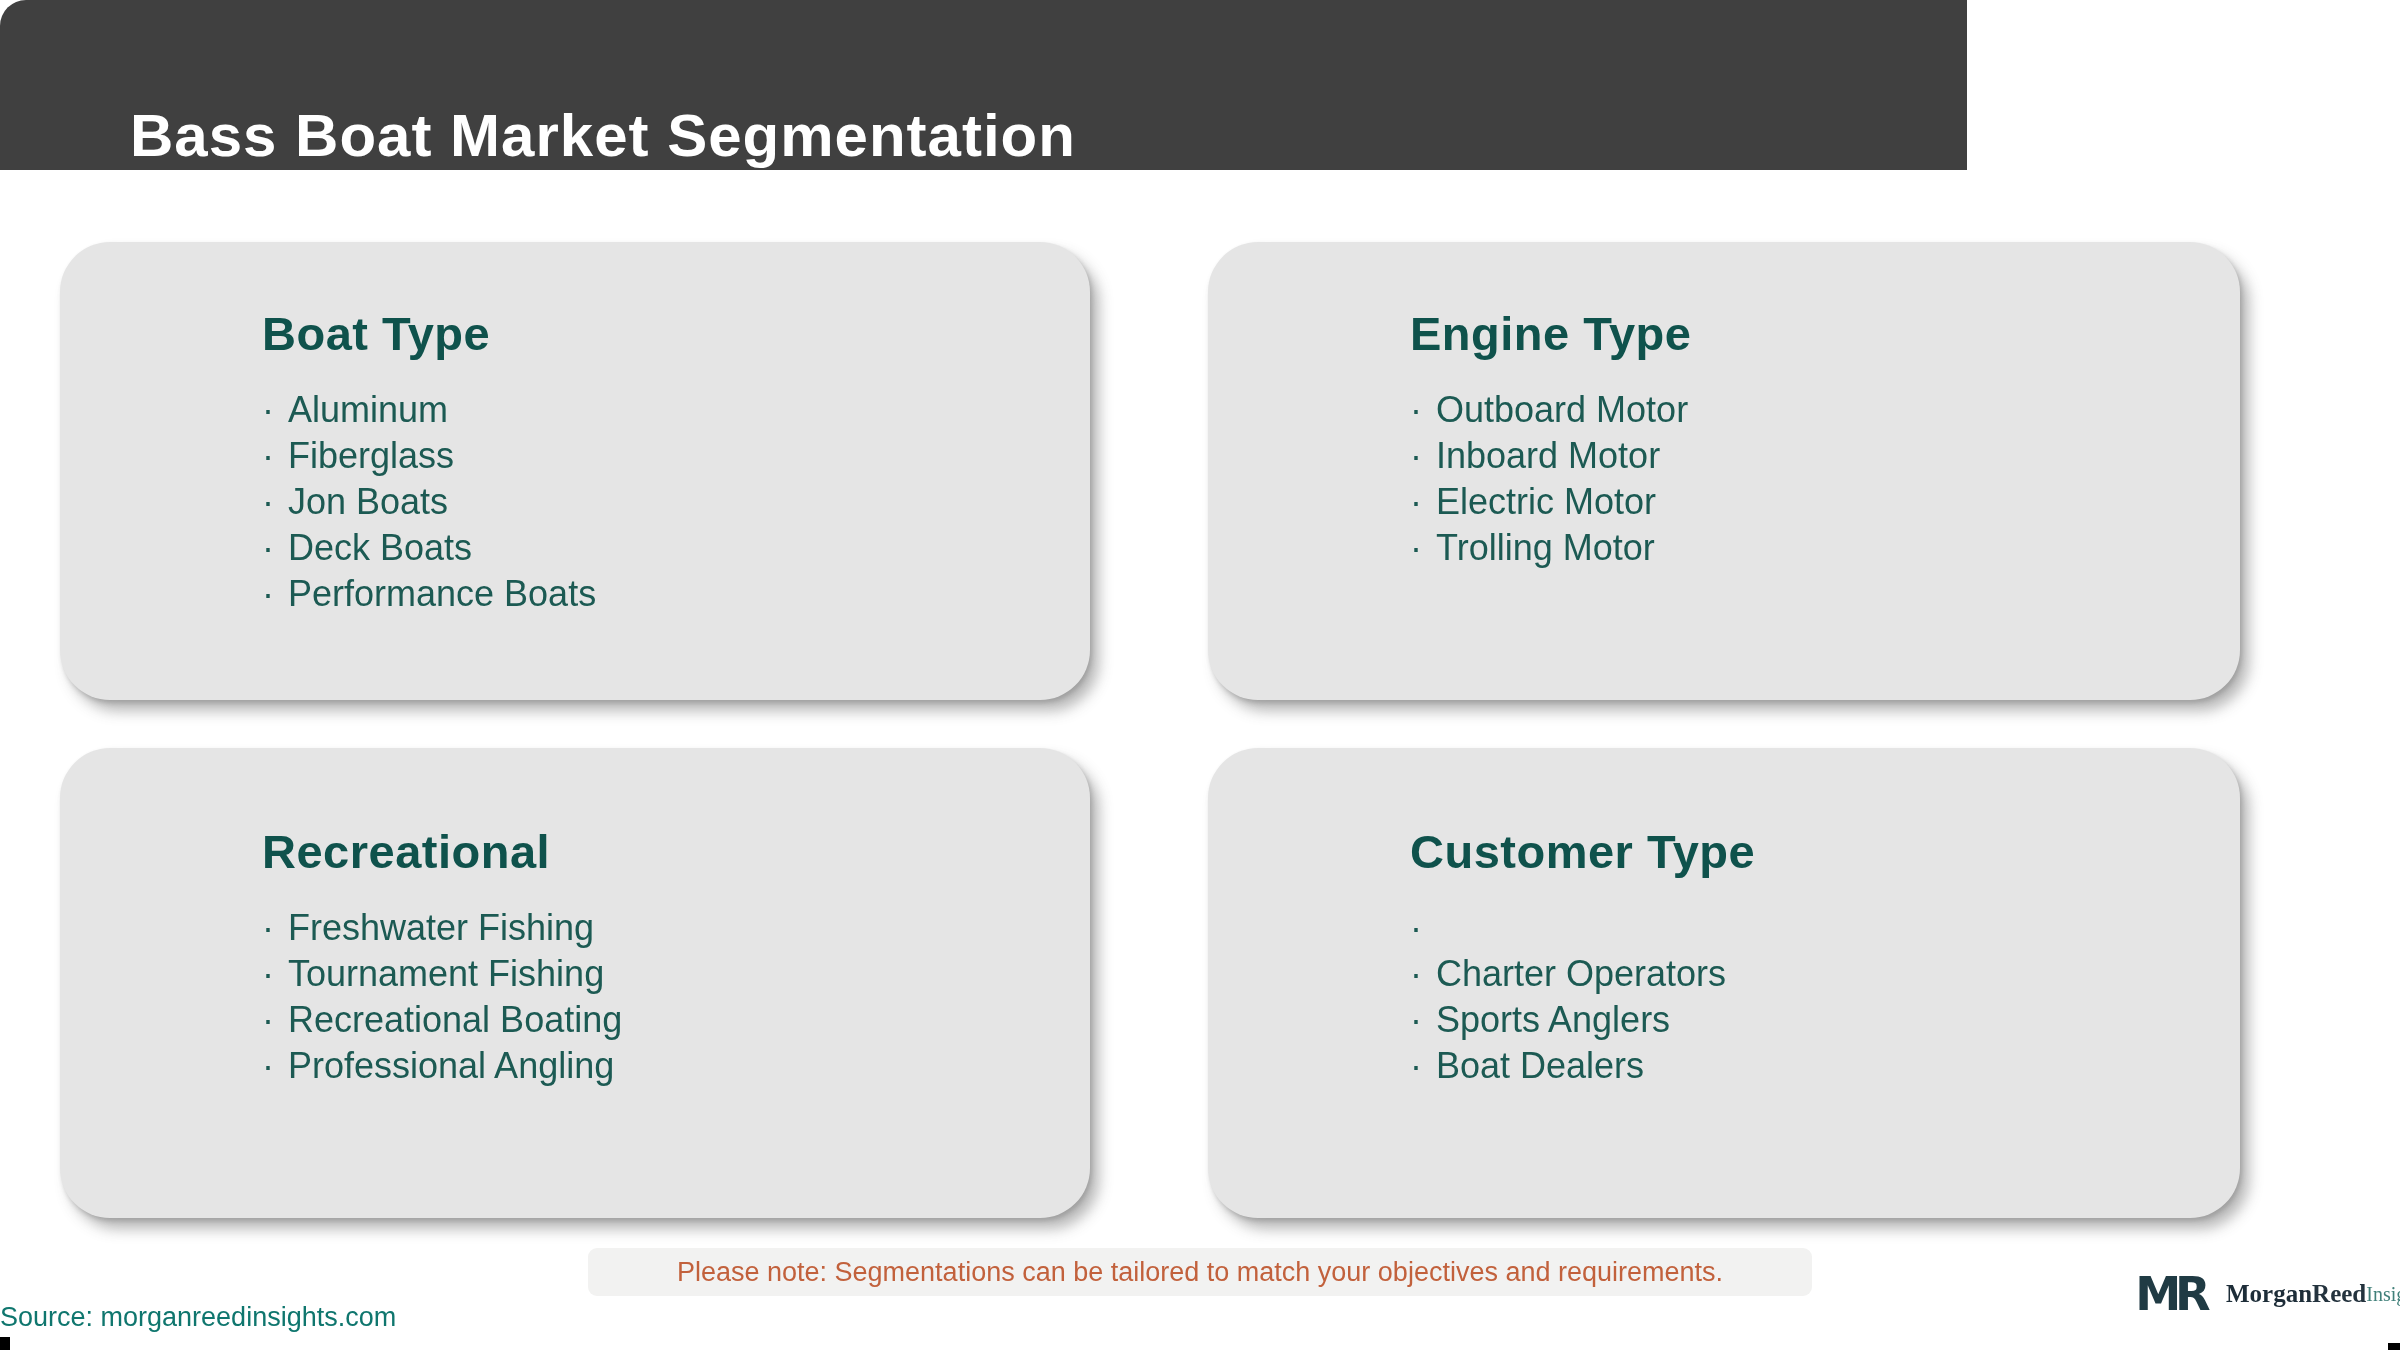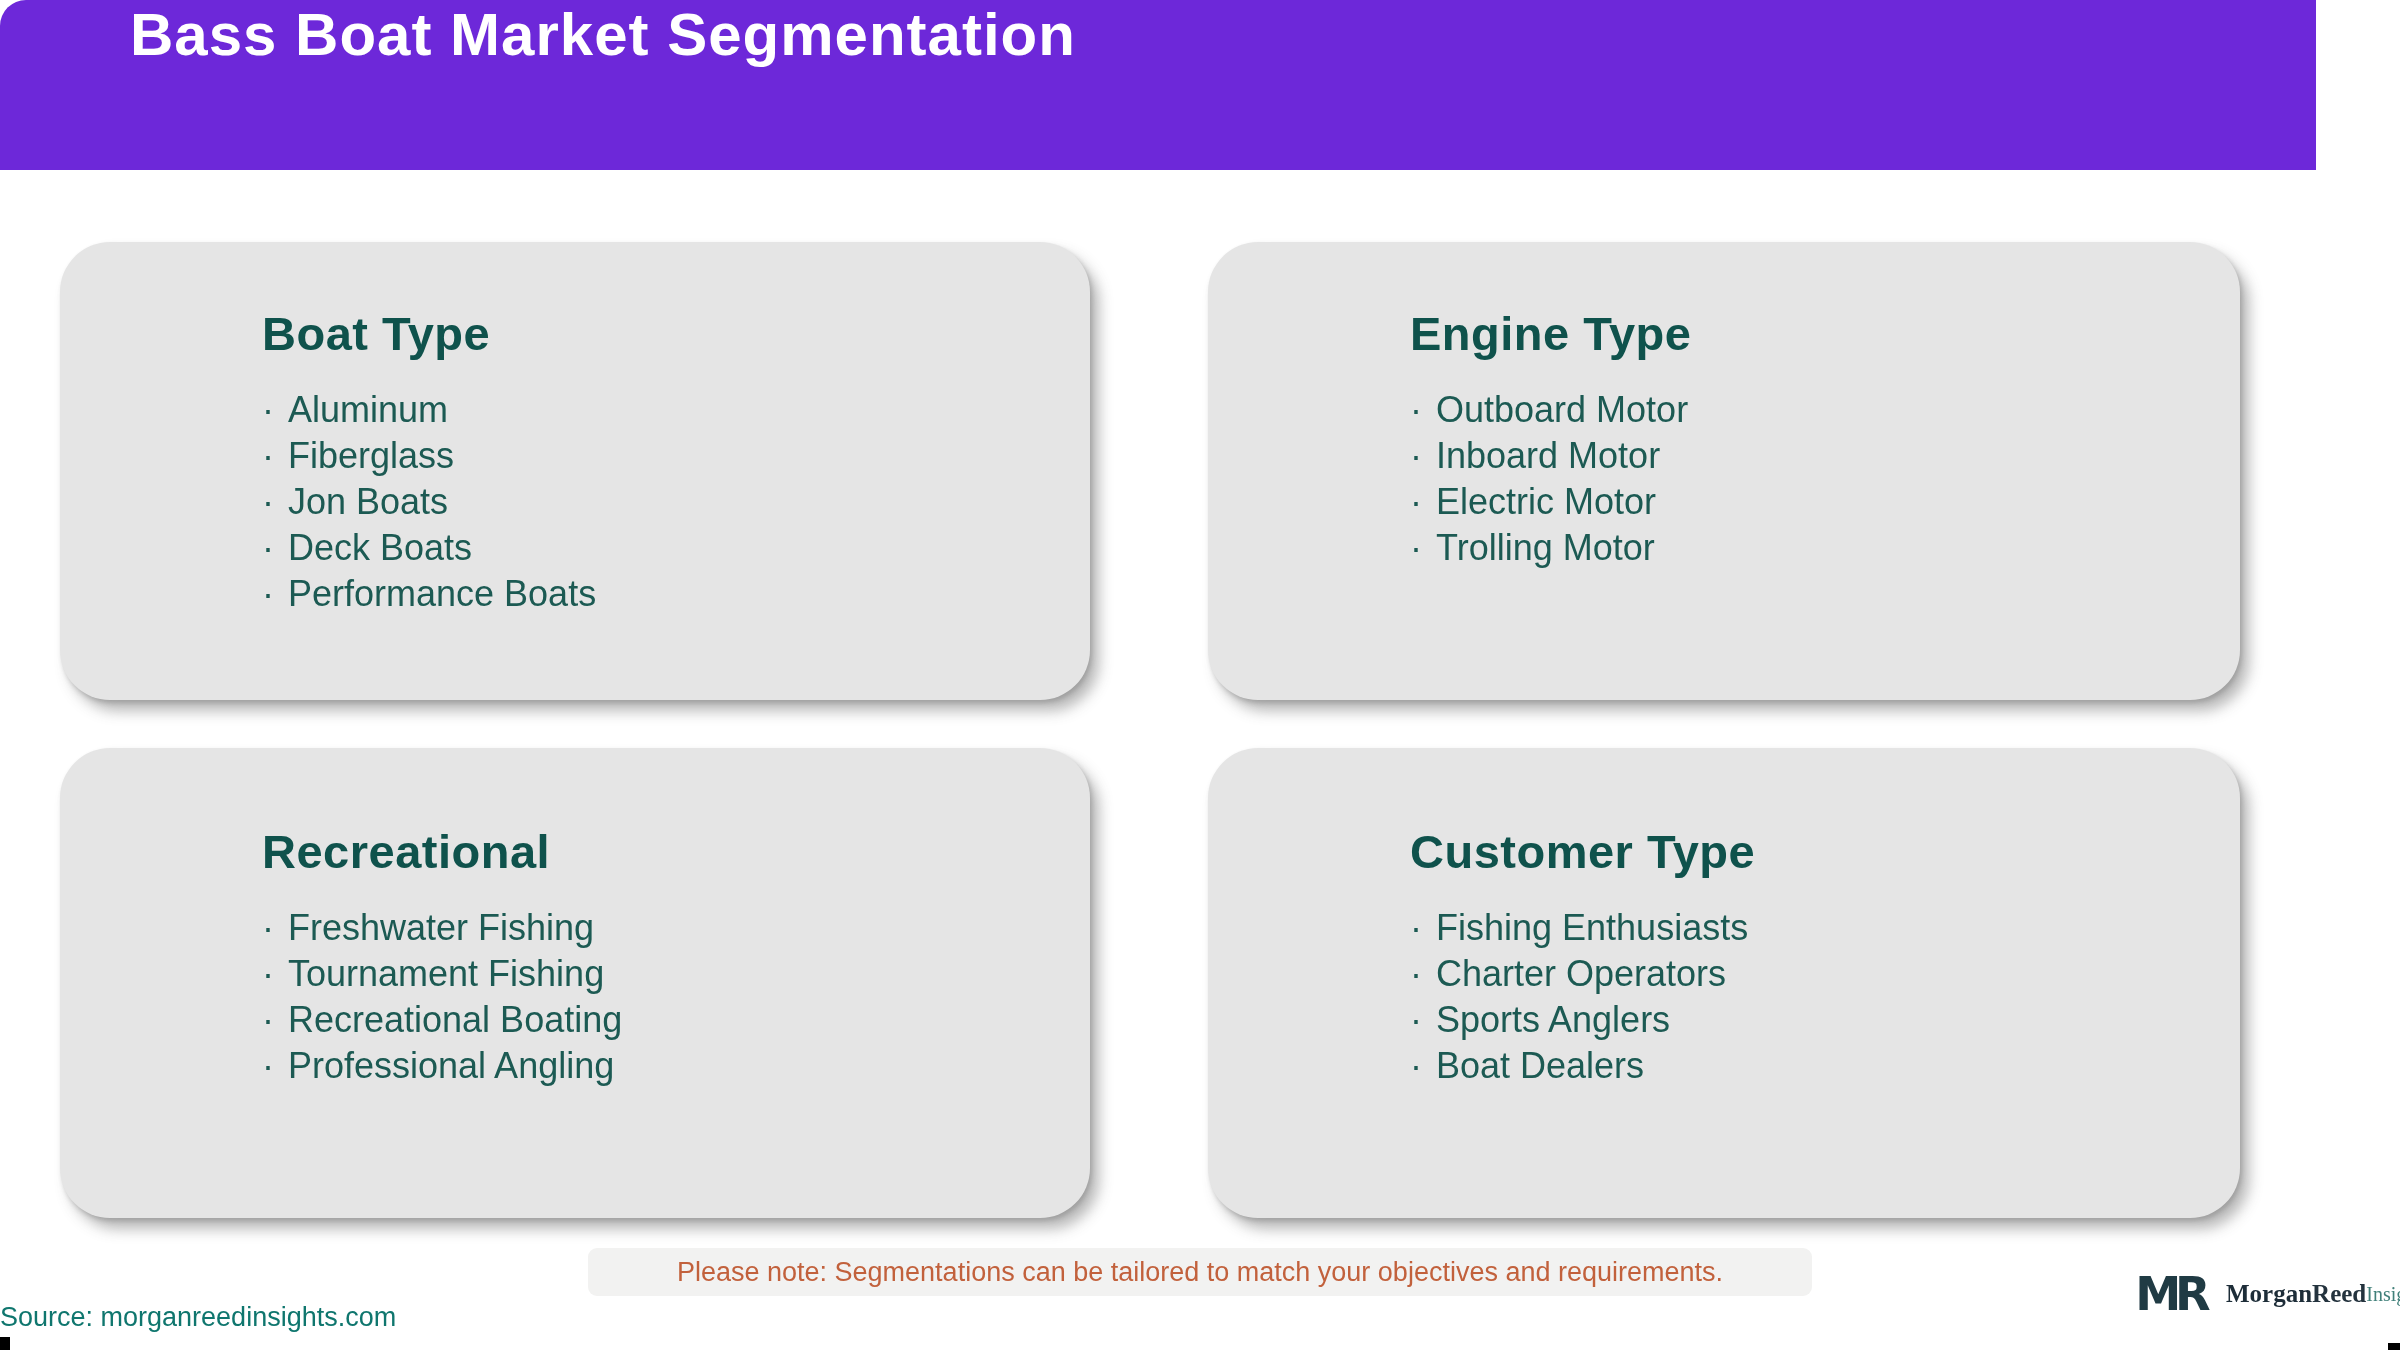--- a/index.html
+++ b/index.html
@@ -5,23 +5,23 @@
   html,body{margin:0;padding:0;}
   body{
     width:2400px;height:1350px;background:#ffffff;
     font-family:"Liberation Sans","DejaVu Sans",sans-serif;
     position:relative;overflow:hidden;
   }
   .stage{position:absolute;inset:0;width:2400px;height:1350px;}
 
   
   .header{
-    position:absolute;left:0;top:0;width:2316px;height:170px;
-    background:#6d28d9;border-top-left-radius:26px;
-    display:flex;align-items:flex-start;
+    position:absolute;left:0;top:0;width:1967px;height:170px;
+    background:#404040;border-top-left-radius:26px;
+    display:flex;align-items:flex-end;
   }
   .header h1{
     margin:0 0 0 130px;color:#ffffff;font-size:60px;font-weight:bold;
     letter-spacing:1px;
   }
 
   
   .card{
     position:absolute;background:#e5e5e5;border-radius:50px;
     box-shadow:9px 11px 14px rgba(70,70,70,0.38), 2px 3px 4px rgba(90,90,90,0.25);
@@ -157,21 +157,20 @@
           <span>Professional Angling</span>
         </li>
       </ul>
     </section>
 
     <section class="card pos-3">
       <h2>Customer Type</h2>
       <ul>
         <li>
           <span class="dot">·</span>
-          <span>Fishing Enthusiasts</span>
         </li>
         <li>
           <span class="dot">·</span>
           <span>Charter Operators</span>
         </li>
         <li>
           <span class="dot">·</span>
           <span>Sports Anglers</span>
         </li>
         <li>

